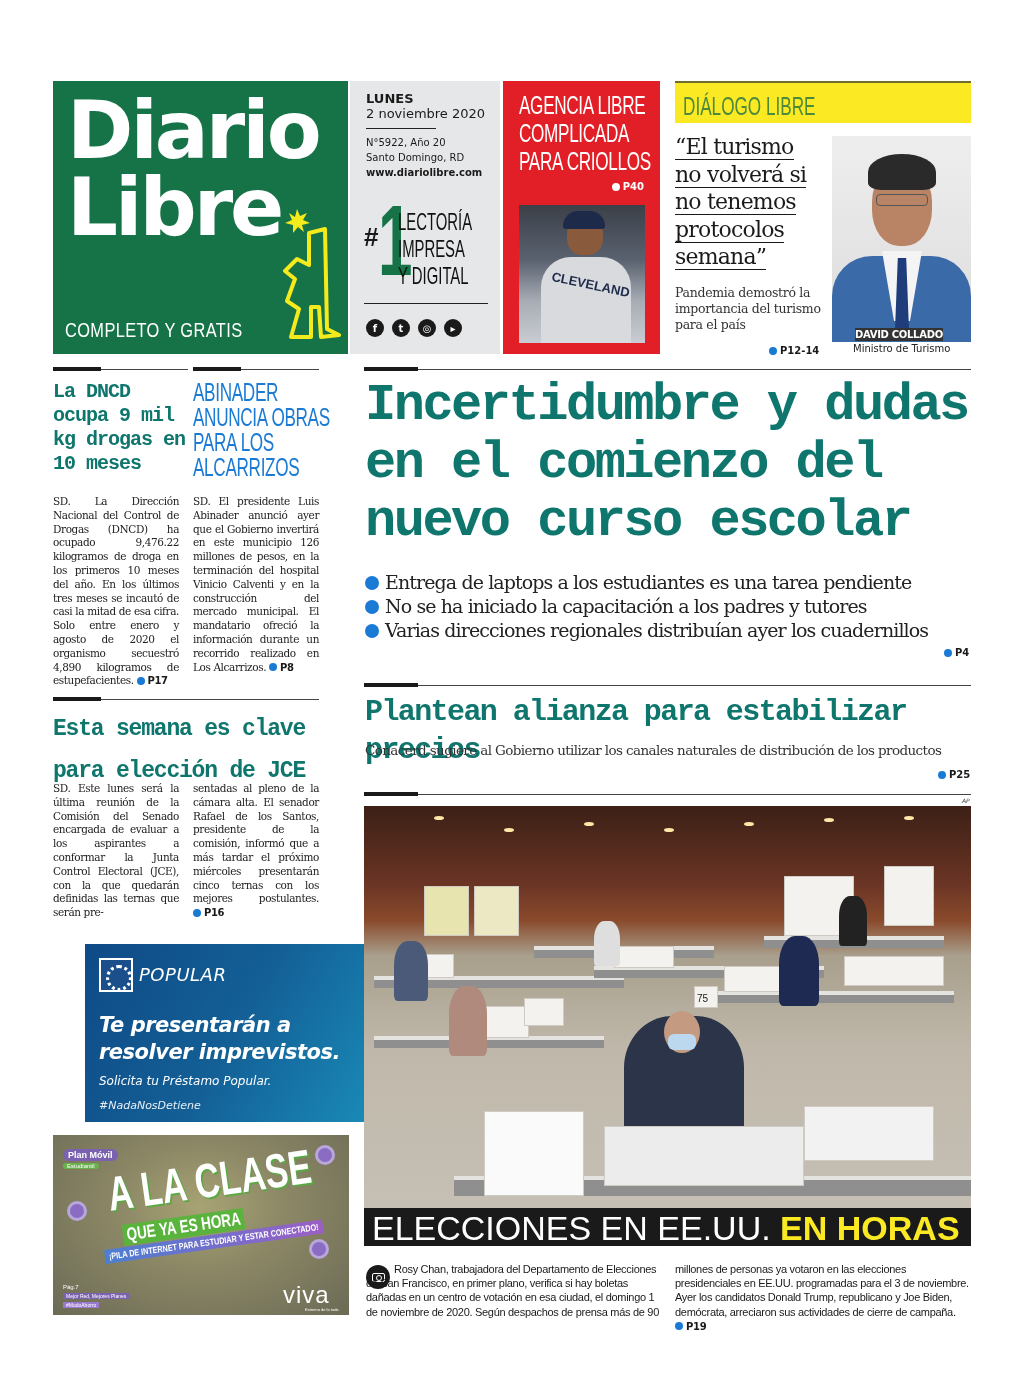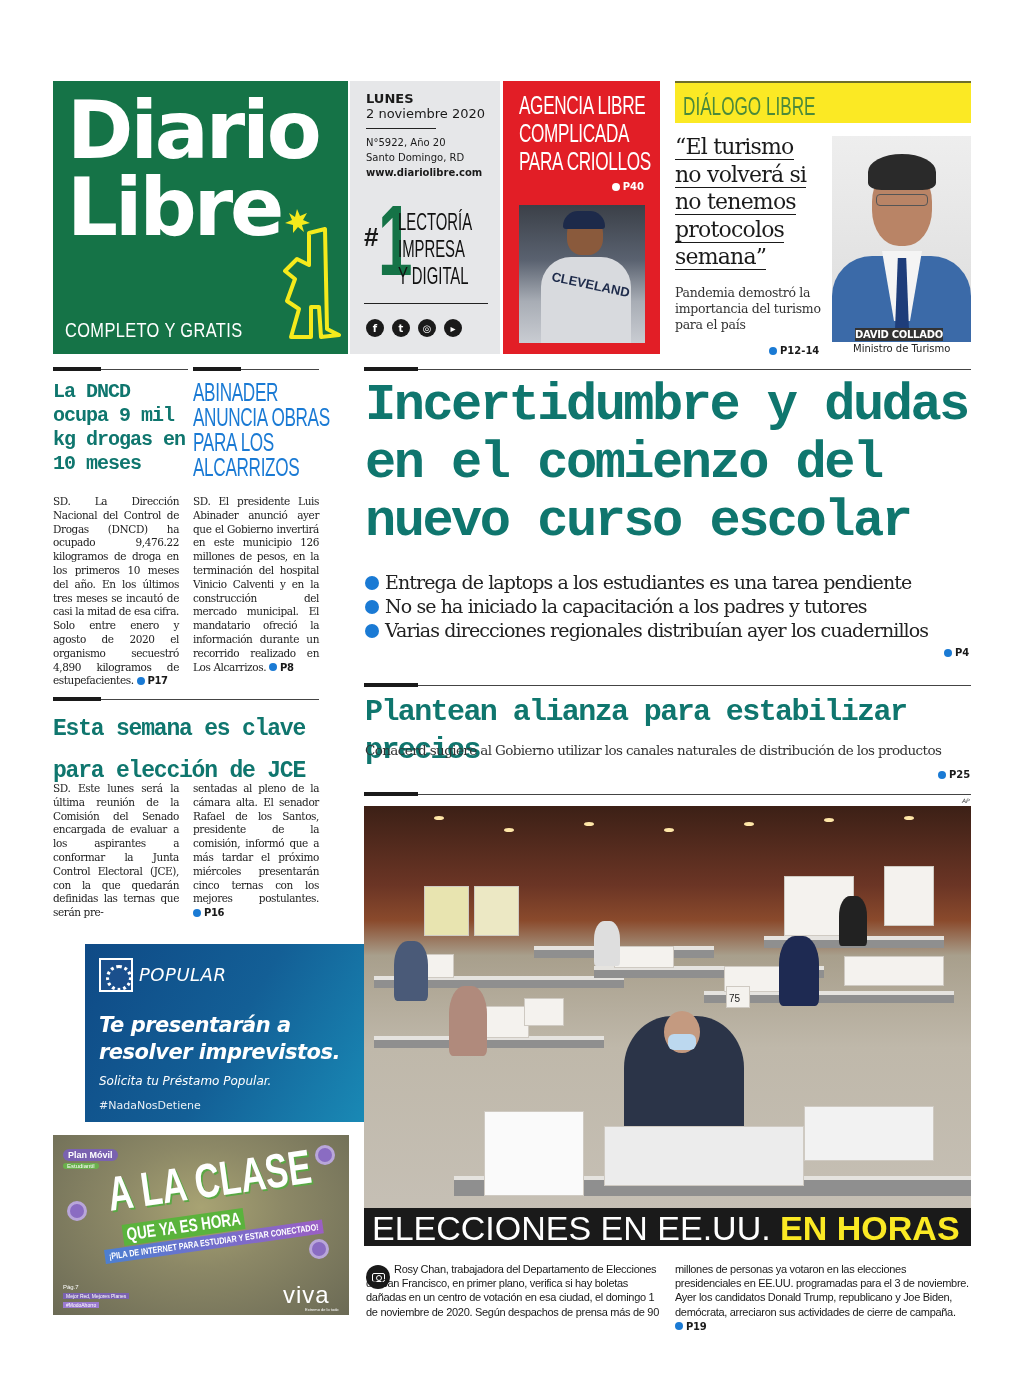--- a/index.html
+++ b/index.html
@@ -81,21 +81,21 @@
   #story-jce-body1 { left: 53px; top: 782px; width: 126px; }
   #story-jce-body2 { left: 193px; top: 782px; width: 126px; }
 
   
   #ad-popular { left: 53px; top: 944px; width: 296px; height: 178px; background: linear-gradient(120deg, #0f4a86 0%, #135f96 50%, #1a8db8 100%); color: #fff; font-family: "DejaVu Sans", sans-serif; overflow: hidden; margin-left: 32px; }
   #ad-popular .logo { position: absolute; left: 14px; top: 14px; width: 34px; height: 34px; border: 2px solid #fff; background: #1a4f8c; }
   #ad-popular .logo::after { content: ""; position: absolute; left: 5px; top: 5px; width: 20px; height: 20px; border-radius: 50%; border: 3px dotted #fff; }
   #ad-popular .brand { position: absolute; left: 54px; top: 20px; font-style: italic; font-size: 18px; letter-spacing: 0.5px; }
   #ad-popular .h1 { position: absolute; left: 14px; top: 68px; font-style: italic; font-weight: bold; font-size: 21px; line-height: 27px; letter-spacing: -0.5px; }
   #ad-popular .h2 { position: absolute; left: 14px; top: 130px; font-style: italic; font-size: 12px; }
-  #ad-popular .h3 { position: absolute; left: 14px; top: 155px; font-size: 11px; opacity: 0.9; }
+  #ad-popular .h3 { position: absolute; left: 14px; top: 155px; font-style: italic; font-size: 11px; opacity: 0.9; }
 
   #ad-viva { left: 53px; top: 1135px; width: 296px; height: 180px; background: radial-gradient(ellipse at 50% 40%, #a8a373 0%, #8c8866 40%, #6b6a55 100%); overflow: hidden; font-family: "Liberation Sans", sans-serif; }
   #ad-viva .plan { position: absolute; left: 10px; top: 14px; background: #7a62b0; color: #fff; font-size: 9px; font-weight: bold; padding: 1px 5px; border-radius: 6px; }
   #ad-viva .plan2 { position: absolute; left: 10px; top: 28px; background: #6ab04c; color: #fff; font-size: 6px; padding: 0 4px; border-radius: 3px; }
   #ad-viva .big { position: absolute; left: 55px; top: 36px; color: #fff; font-weight: bold; font-size: 48px; line-height: 1; transform: rotate(-8deg) scaleX(0.72); transform-origin: left; white-space: nowrap; text-shadow: 2px 2px 0 #5aa844; }
   #ad-viva .que { position: absolute; left: 70px; top: 90px; background: #5ab33c; color: #fff; font-weight: bold; font-size: 18px; padding: 0 5px; transform: rotate(-8deg) scaleX(0.75); transform-origin: left; white-space: nowrap; }
   #ad-viva .strip { position: absolute; left: 52px; top: 115px; background: linear-gradient(90deg, #4c7fd1, #9b5fc4); color: #fff; font-weight: bold; font-size: 9px; padding: 2px 5px; transform: rotate(-8deg) scaleX(0.8); transform-origin: left; white-space: nowrap; }
   #ad-viva .circ { position: absolute; width: 20px; height: 20px; border-radius: 50%; background: #8a6cc2; border: 3px solid rgba(255,255,255,0.4); }
   #ad-viva .pag { position: absolute; left: 10px; top: 149px; color: #fff; font-size: 6px; }
   #ad-viva .tiny1 { position: absolute; left: 10px; top: 158px; background: #7a62b0; color: #fff; font-size: 5px; padding: 0 3px; }
@@ -299,21 +299,21 @@
   <div class="table" style="left:340px; top:185px; width:250px;"></div>
   <div class="table" style="left:10px; top:230px; width:230px;"></div>
   <div class="table" style="left:90px; top:370px; width:517px; height:20px;"></div>
 
   <div class="box" style="left:40px; top:148px; width:50px; height:24px;"></div>
   <div class="box" style="left:95px; top:200px; width:70px; height:32px;"></div>
   <div class="box" style="left:160px; top:192px; width:40px; height:28px;"></div>
   <div class="box" style="left:250px; top:140px; width:60px; height:22px;"></div>
   <div class="box" style="left:360px; top:160px; width:90px; height:26px;"></div>
   <div class="box" style="left:480px; top:150px; width:100px; height:30px;"></div>
-  <div class="box" style="left:330px; top:180px; width:24px; height:22px;margin-left:32px;"><span style="font-family:'Liberation Sans',sans-serif; font-size:10px; padding-left:2px;">75</span></div>
+  <div class="box" style="left:330px; top:180px; width:24px; height:22px;"><span style="font-family:'Liberation Sans',sans-serif; font-size:10px; padding-left:2px;">75</span></div>
 
   <div class="person" style="left:30px; top:135px; width:34px; height:60px; background:#4a5a78;"></div>
   <div class="person" style="left:85px; top:180px; width:38px; height:70px; background:#b08a7c;"></div>
   <div class="person" style="left:230px; top:115px; width:26px; height:45px; background:#dedede;"></div>
   <div class="person" style="left:415px; top:130px; width:40px; height:70px; background:#1e2a52;"></div>
   <div class="person" style="left:475px; top:90px; width:28px; height:50px; background:#222;"></div>
   <div class="person" style="left:260px; top:210px; width:120px; height:130px; background:#2b3448;"></div>
   <div style="position:absolute; left:300px; top:205px; width:36px; height:42px; border-radius:50%; background:#c49a80;"></div>
   <div style="position:absolute; left:304px; top:228px; width:28px; height:16px; border-radius:6px; background:#bcd8ef;"></div>
 

